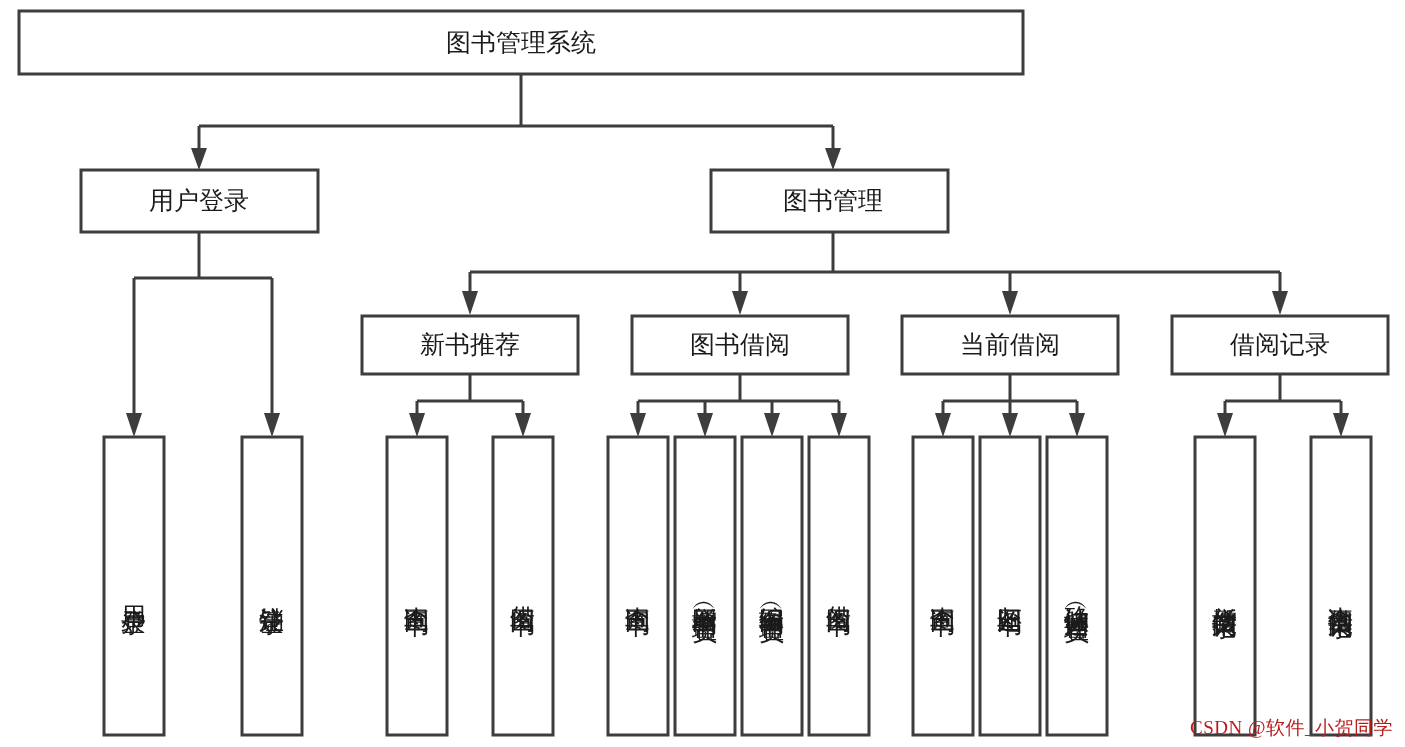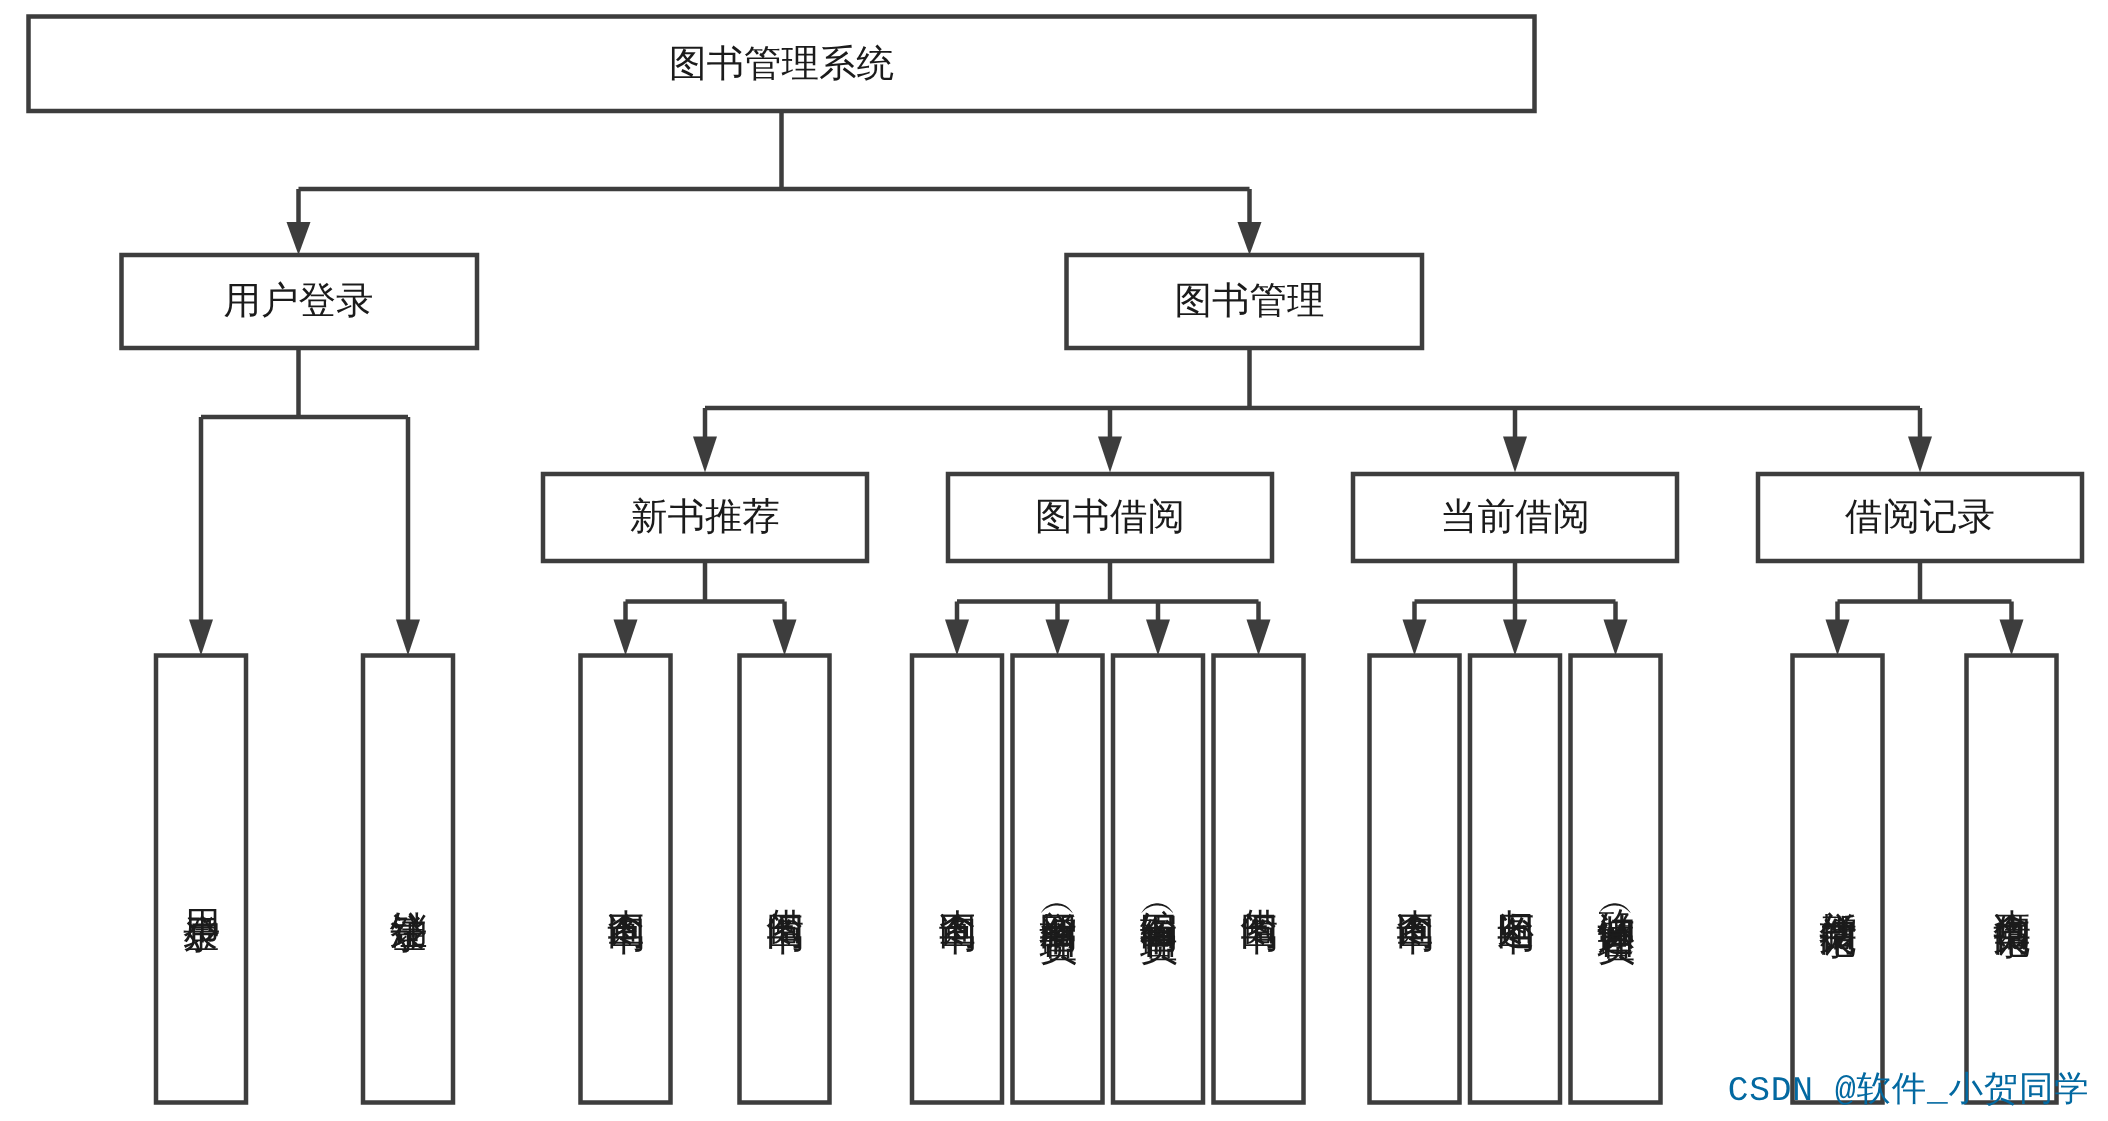--- a/index.html
+++ b/index.html
@@ -49,23 +49,23 @@
     fill: #1b1b1b;
     writing-mode: vertical-rl;
     text-orientation: upright;
     letter-spacing: 2px;
     dominant-baseline: central;
   }
   .watermark {
     position: absolute;
     right: 12px;
     bottom: 6px;
-    font-family: Liberation Mono, monospace;
-    font-size: 23px;
-    color: #0369a1;
+    font-family: Liberation Serif, serif;
+    font-size: 19px;
+    color: #b91c1c;
     white-space: nowrap;
     pointer-events: none;
     letter-spacing: 0.5px;
   }
 </style>
 </head>
 <body>
 
 <svg id="diagram" viewBox="0 0 1405 747">
 

